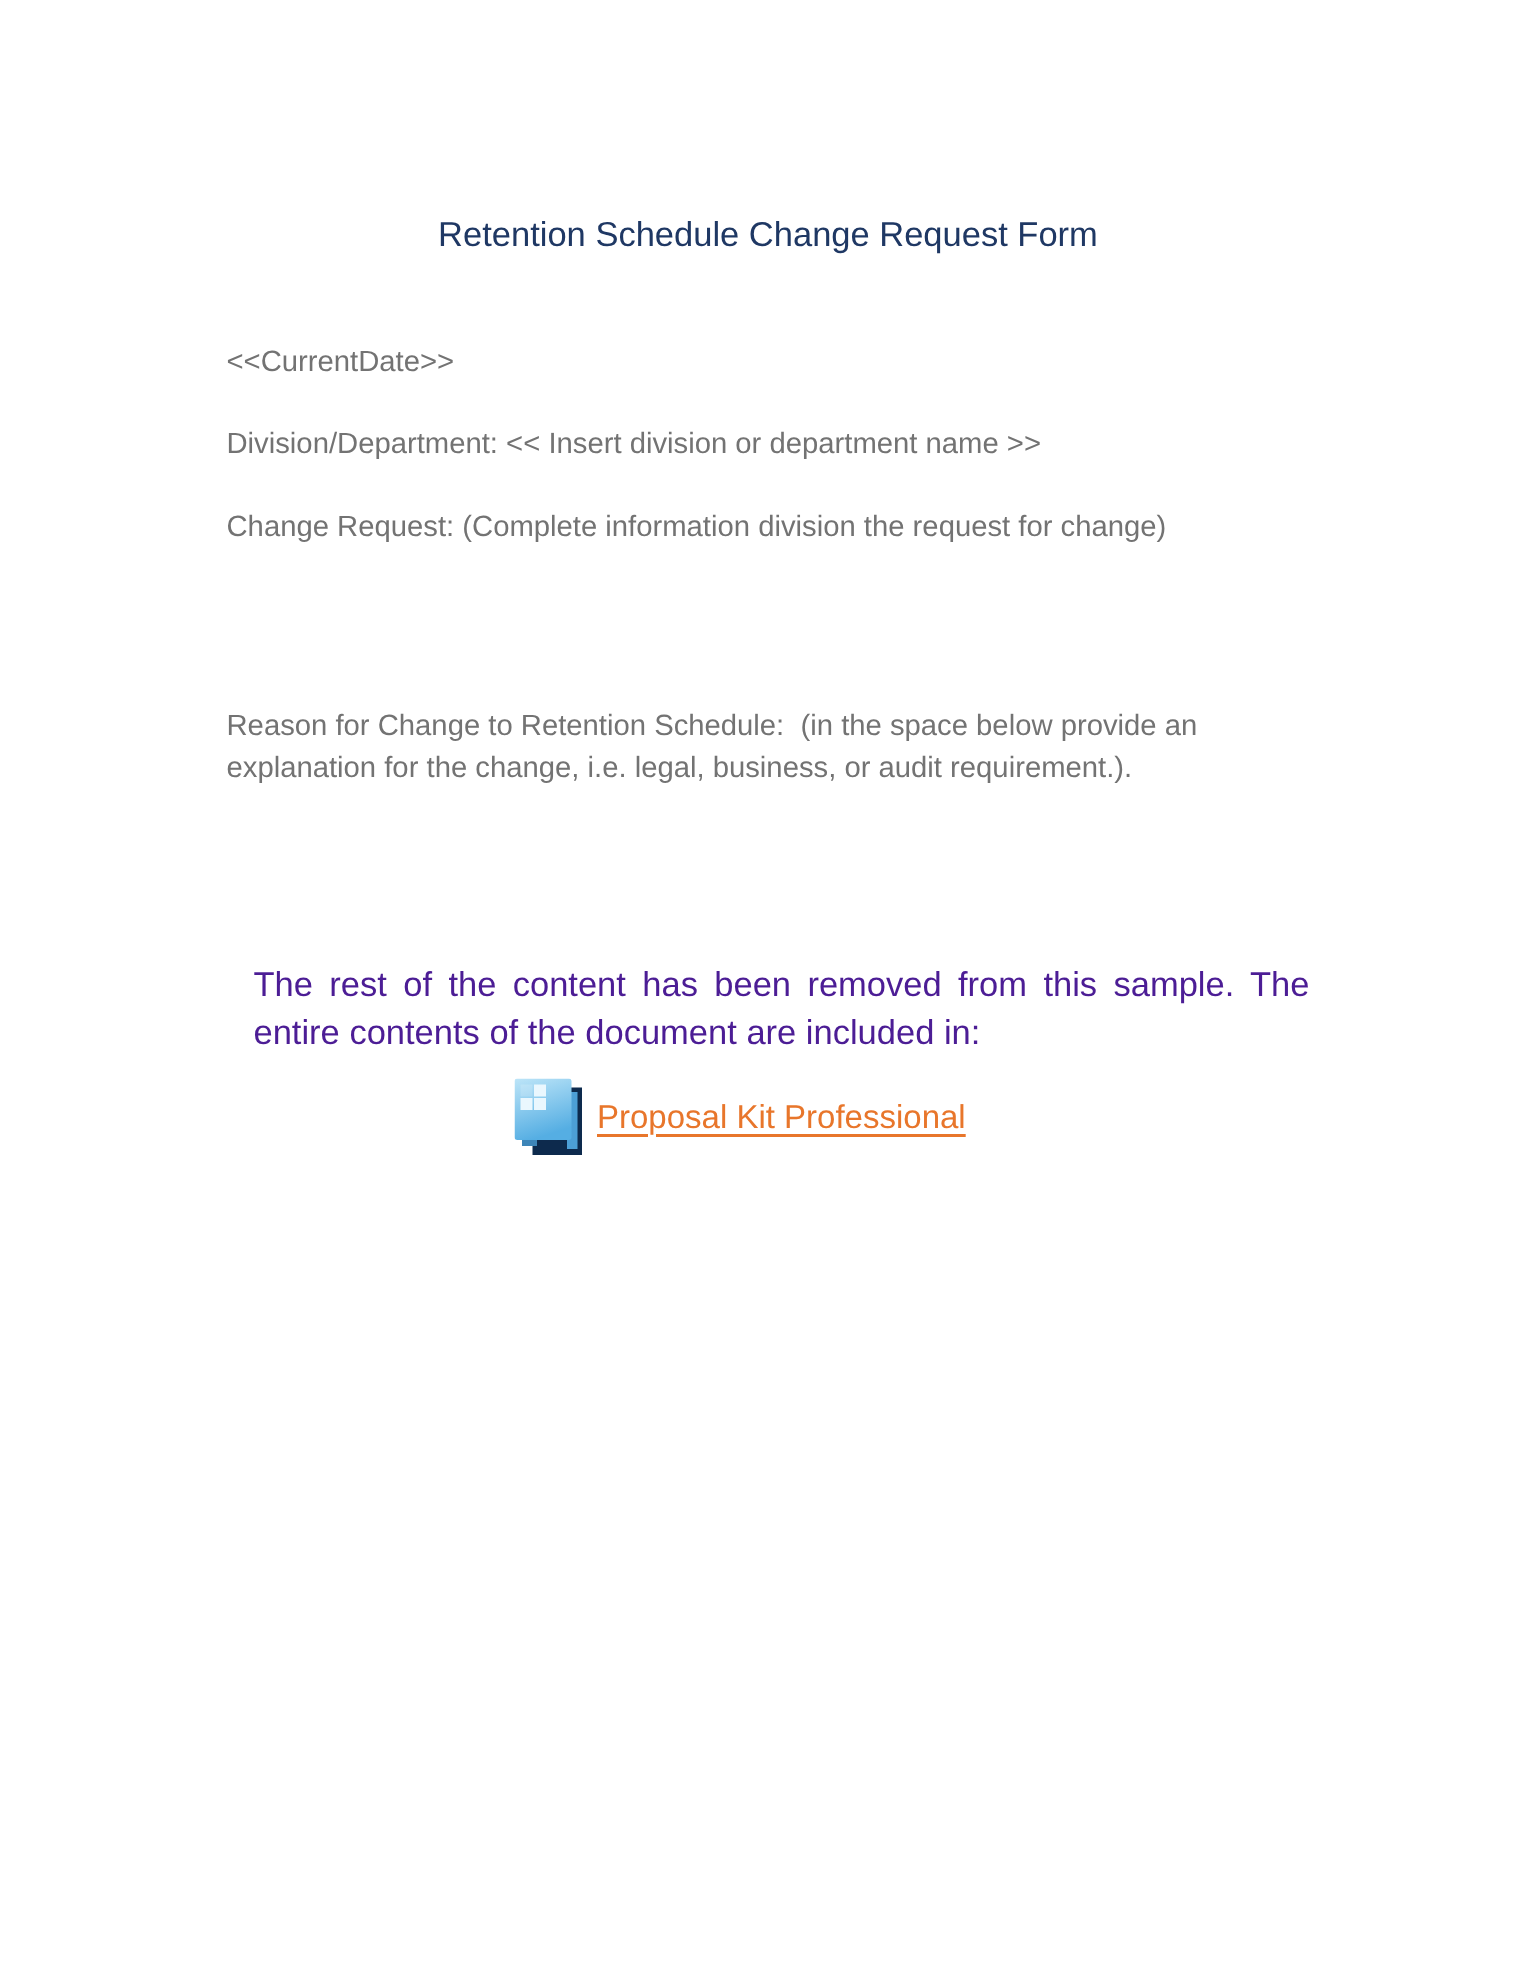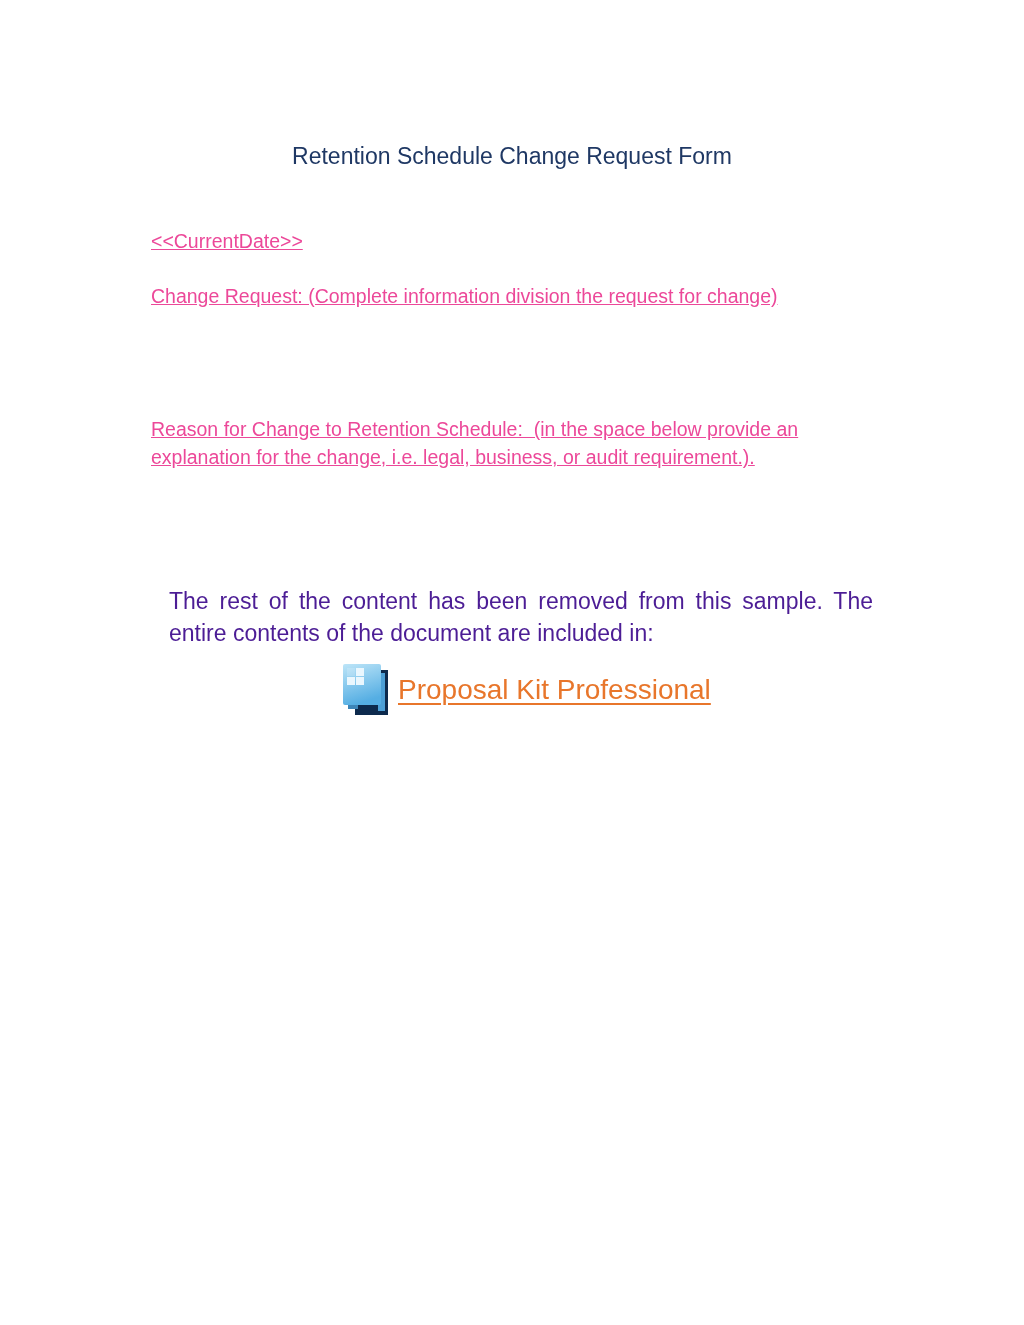--- a/index.html
+++ b/index.html
@@ -21,23 +21,22 @@
     font-size: 23px;
     line-height: 30px;
     font-weight: 400;
     color: #1F3864;
     text-align: center;
     margin: 0 0 56px 0;
   }
   .body-line {
     font-size: 19.5px;
     line-height: 28px;
-    color: #ec4899;
+    color: #737373;
     margin: 0 0 27px 0;
-    text-decoration: underline;
   }
   .body-line.change-request {
     margin-bottom: 105px; 
   }
   .body-line.reason {
     margin-bottom: 114px; 
   }
   .sample-notice {
     font-size: 23px;
     line-height: 32px;
@@ -51,38 +50,39 @@
     gap: 9px;
     margin-left: 192px;
   }
   .logo-icon {
     width: 46px;
     height: 52px;
     display: inline-block;
     flex: 0 0 auto;
   }
   .kit-link {
-    font-size: 28px;
+    font-size: 22px;
     line-height: 32px;
     color: #E8762B;
     text-decoration: underline;
     text-decoration-thickness: 2px;
     text-underline-offset: 4px;
     cursor: pointer;
   }
 </style>
 </head>
 <body>
 
 <div class="page">
 
   <h1 class="doc-title">Retention Schedule Change Request Form</h1>
 
   <p class="body-line">&lt;&lt;CurrentDate&gt;&gt;</p>
 
+  <p class="body-line">Division/Department: &lt;&lt; Insert division or department name &gt;&gt;</p>
 
 
 
   <p class="body-line change-request">Change Request: (Complete information division the request for change)</p>
 
   <p class="body-line reason">Reason for Change to Retention Schedule:&nbsp; (in the space below provide an explanation for the change, i.e. legal, business, or audit requirement.).</p>
 
   <p class="sample-notice">The rest of the content has been removed from this sample. The entire contents of the document are included in:</p>
 
   <div class="logo-link-row">

